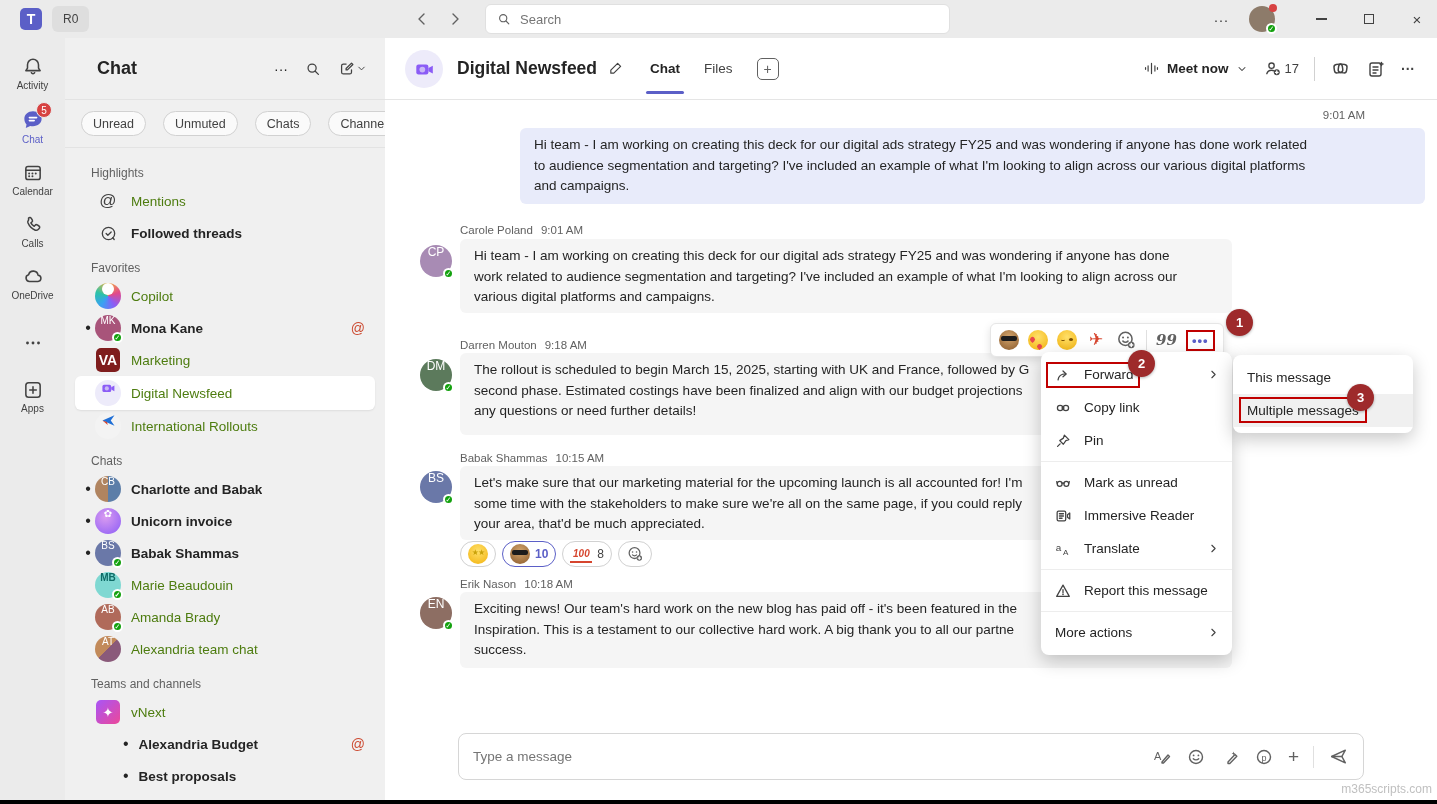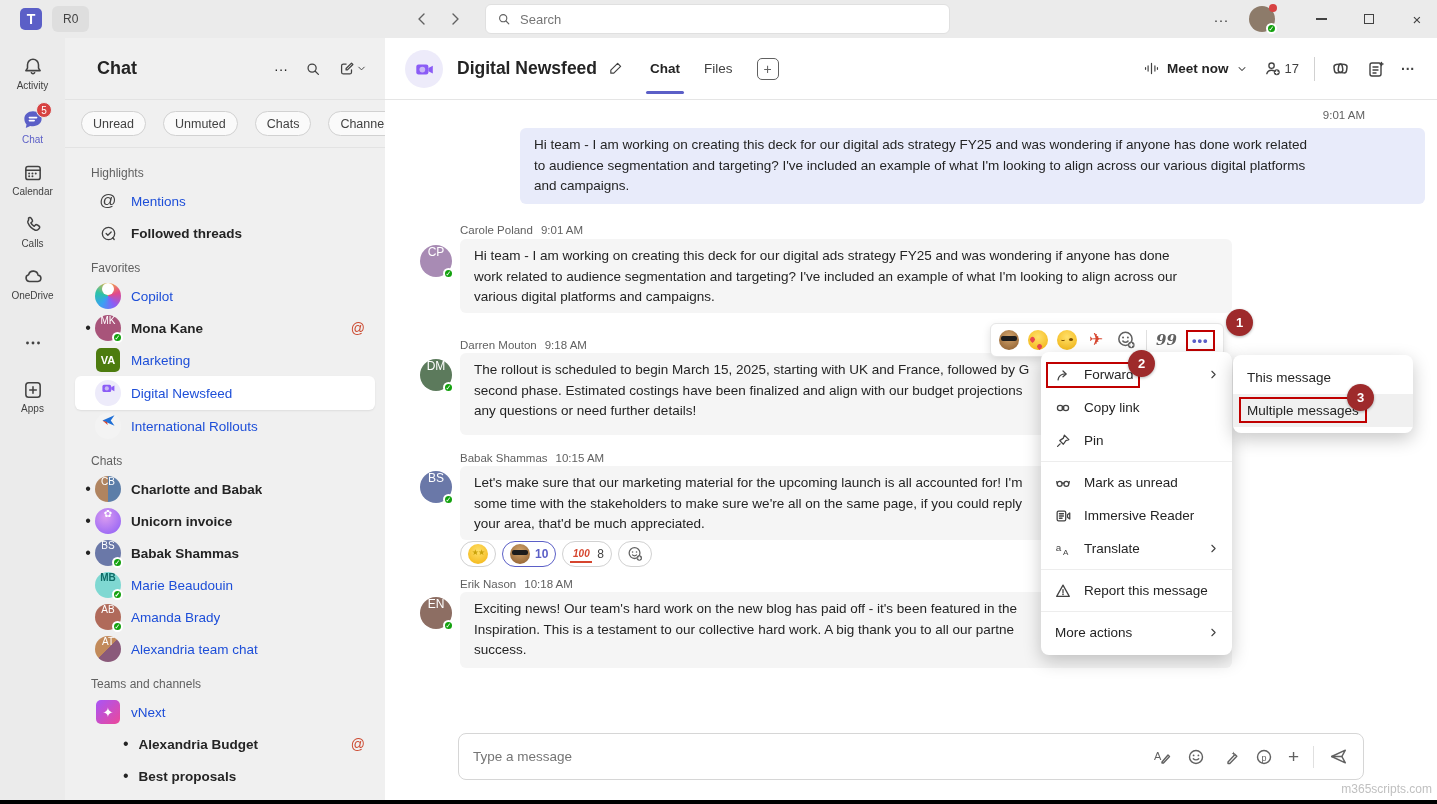--- a/index.html
+++ b/index.html
@@ -49,21 +49,21 @@
   .shead .hicon { margin-left:16px; display:flex; align-items:center; }
   .sfilters { height:48px; display:flex; align-items:center; gap:17px; padding:0 16px; border-bottom:1px solid #e3e3e3; }
   .pill { height:25px; padding:0 11px; border:1px solid #d1d1d1; border-radius:13px; background:#fafafa;
           font-size:12.5px; color:#424242; display:flex; align-items:center; }
   .slist { padding:6px 10px 0 10px; }
   .slabel { font-size:12px; color:#616161; margin:12px 0 4px 16px; height:15px; }
   .srow { height:32px; display:flex; align-items:center; padding:0 10px 0 6px; border-radius:6px; position:relative; }
   .srow .dotcol { width:14px; font-size:16px; color:#242424; text-align:center; line-height:10px; }
   .srow .avi { position:relative; width:26px; height:26px; border-radius:50%; margin-right:10px; flex:none;
                color:#fff; font-size:10px; display:flex; align-items:flex-start; justify-content:center; }
-  .srow .nm { font-size:13.5px; color:#1d4ed8; white-space:nowrap; overflow:hidden; }
+  .srow .nm { font-size:13.5px; color:#4d7c0f; white-space:nowrap; overflow:hidden; }
   .srow.bold .nm { font-weight:bold; color:#242424; }
   .srow .atbadge { margin-left:auto; color:#CC4A31; font-size:14px; }
   .srow.selected { background:#fff; box-shadow:0 1px 2px rgba(0,0,0,.08); height:34px; }
   .sqicon { width:24px; height:24px; border-radius:5px; margin-right:11px; margin-left:1px; flex:none;
             display:flex; align-items:center; justify-content:center; }
   .chanrow { padding-left:48px; }
   .chanrow .bullet { font-size:16px; line-height:10px; margin-right:10px; }
 
   
   .main { position:absolute; top:38px; left:385px; right:0; bottom:0; background:#fff; }
@@ -310,21 +310,21 @@
         <span class="dotcol">•</span>
         <span class="avi" style="background:#a8547a;">
             <span>MK</span>
             <span class="pres">✓</span>
           </span>
         <span class="nm">Mona Kane</span>
         <span class="atbadge">@</span>
       </div>
       <div class="srow">
         <span class="dotcol"></span>
-        <span class="sqicon" style="background:#4d7c0f;color:#fff;font-size:11px;font-weight:bold;">VA</span>
+        <span class="sqicon" style="background:#7f1d1d;color:#fff;font-size:14px;font-weight:bold;">VA</span>
         <span class="nm">Marketing</span>
       </div>
       <div class="srow selected">
         <span class="dotcol"></span>
         <span class="avi" style="background:#EDEBFA;">
           <svg width="16" height="16" viewBox="0 0 20 20">
               <rect x="3" y="6" width="11" height="9" rx="2" fill="#8b5cf6"></rect>
               <circle cx="8.5" cy="10.5" r="2.6" fill="#c9b8f5"></circle>
               <path d="M14 9l4-2v7l-4-2Z" fill="#8b5cf6"></path>
             </svg>

